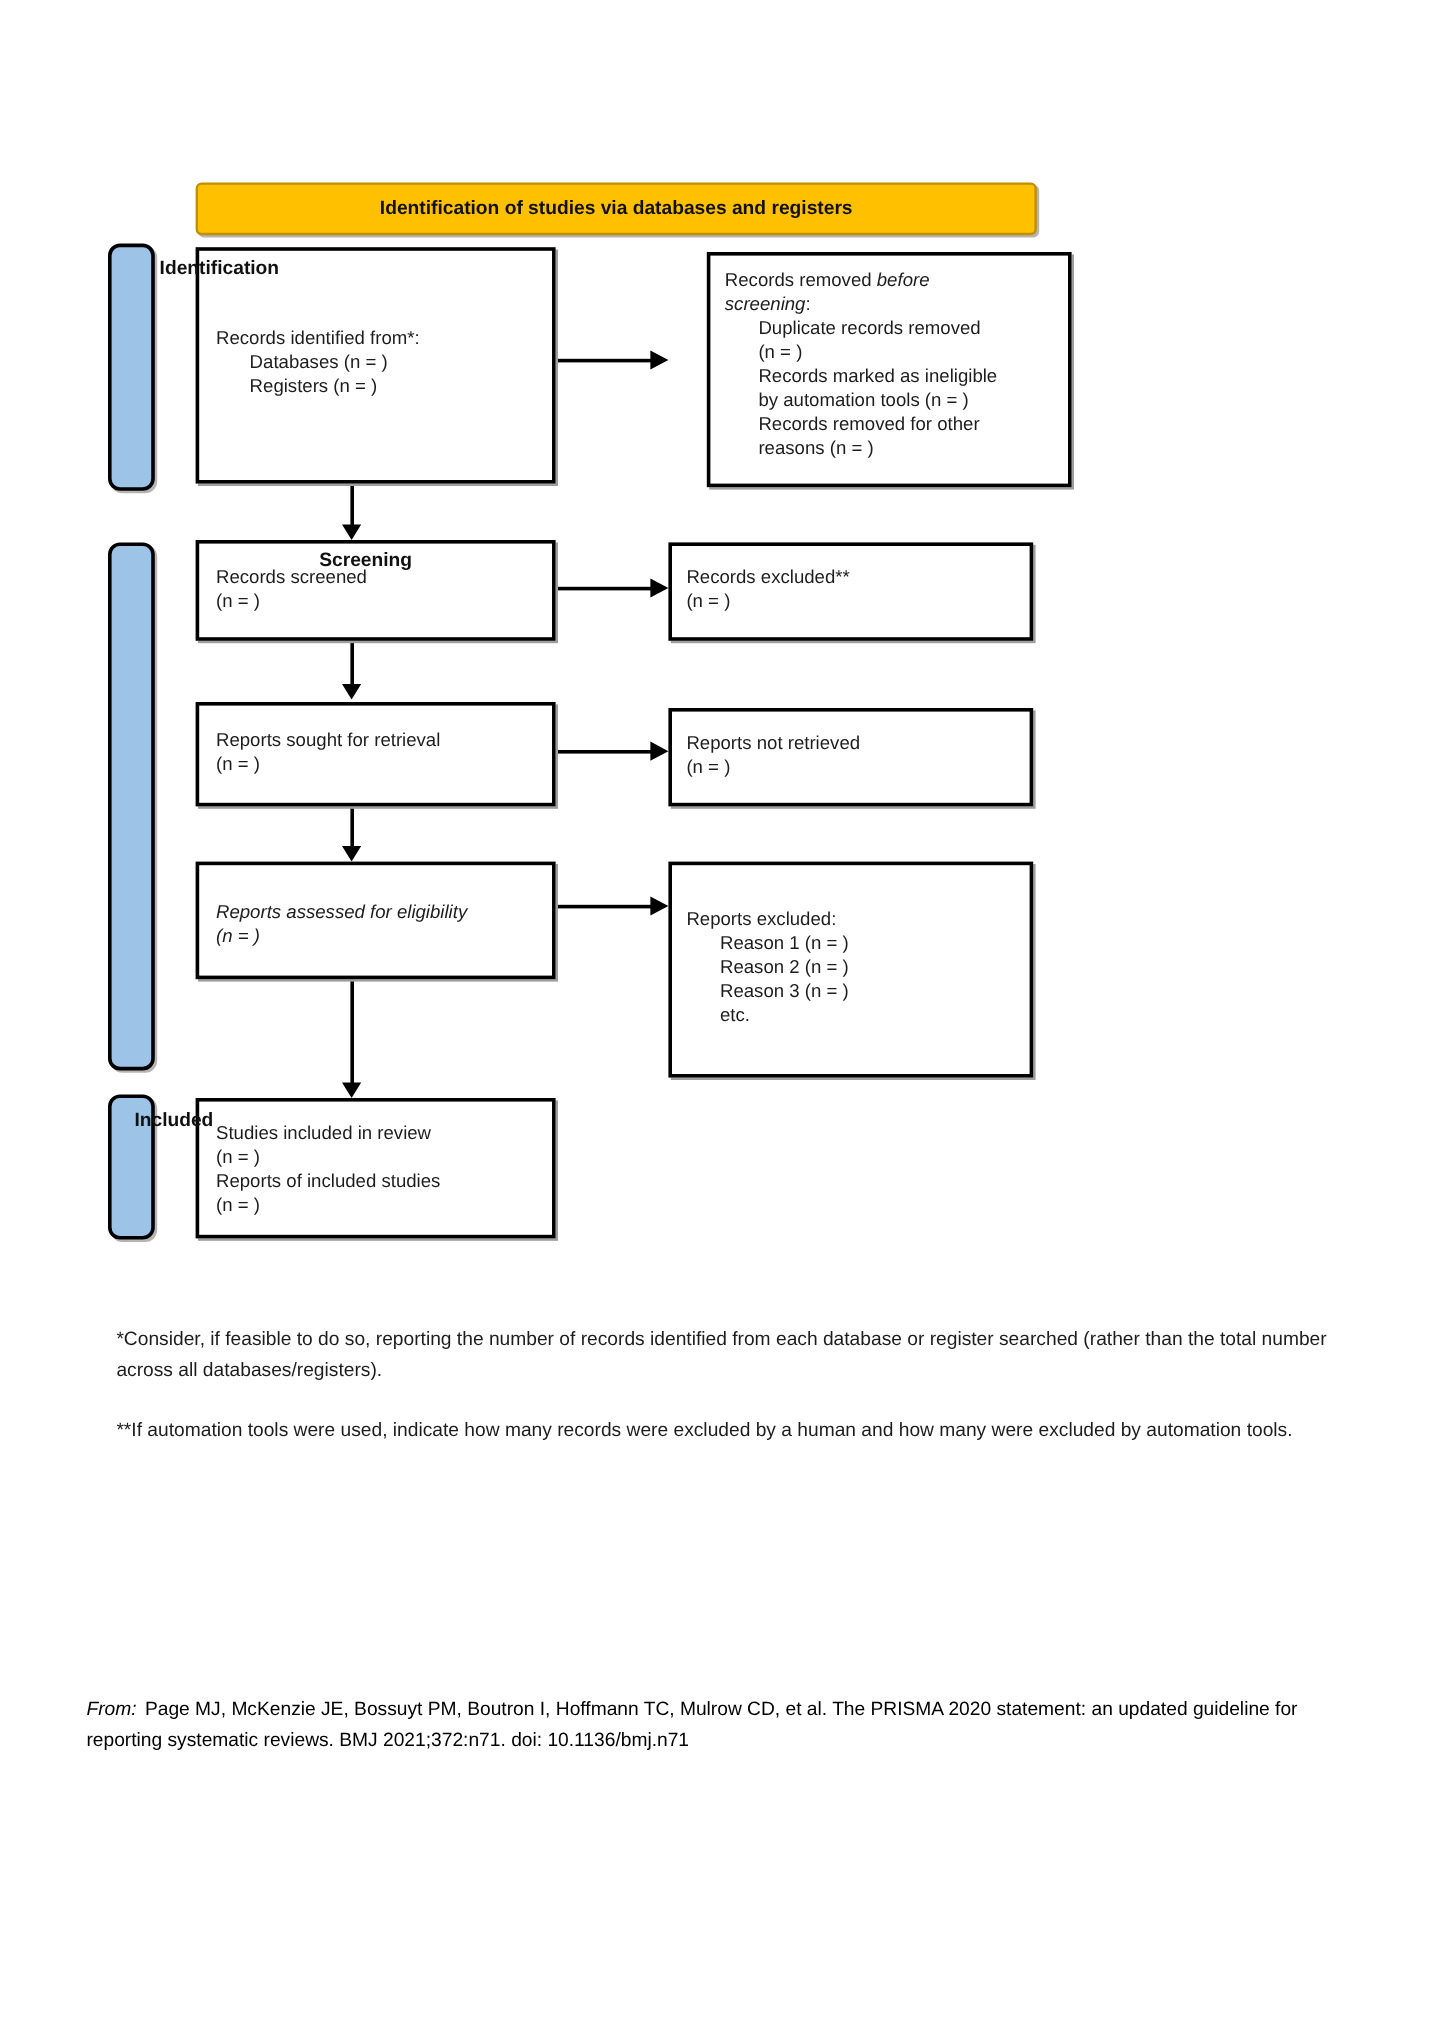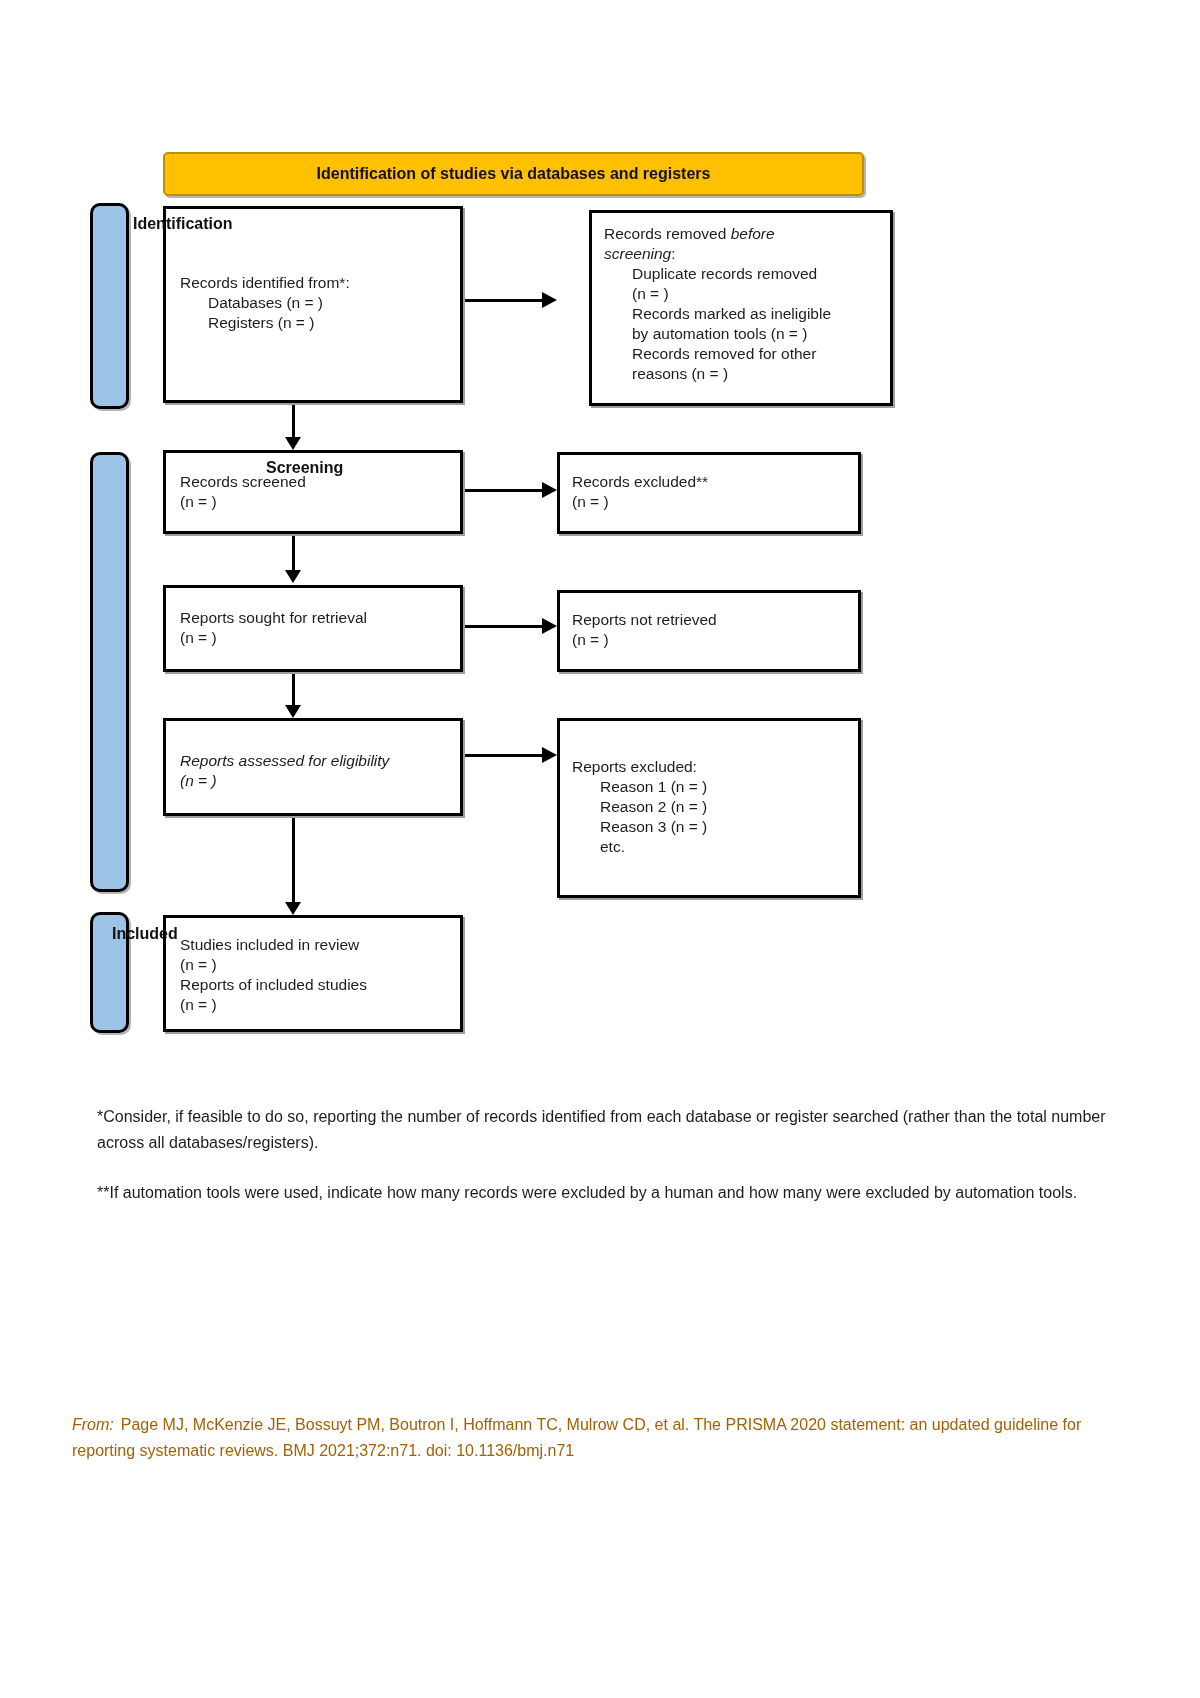--- a/index.html
+++ b/index.html
@@ -72,21 +72,21 @@
     border-right:8px solid transparent;
   }
   .footnote{
     left:56px;width:1012px;
     font-size:16px;line-height:26px;color:#1d1d1d;margin-left:41px;
   }
   #footnote-1{top:1104px;}
   #footnote-2{top:1180px;}
   #citation{
     left:72px;top:1412px;width:1012px;
-    font-size:16px;line-height:26px;color:#a16207;
+    font-size:16px;line-height:26px;color:#000000;
   }
   #citation .italic{margin-right:7px;}
   #more-info{
     left:72px;top:1476px;width:1060px;
     text-align:center;font-size:16px;color:#3A3AD1;
   }
   #more-info a{color:#3A3AD1;text-decoration:underline;}
 </style>
 </head>
 <body>

